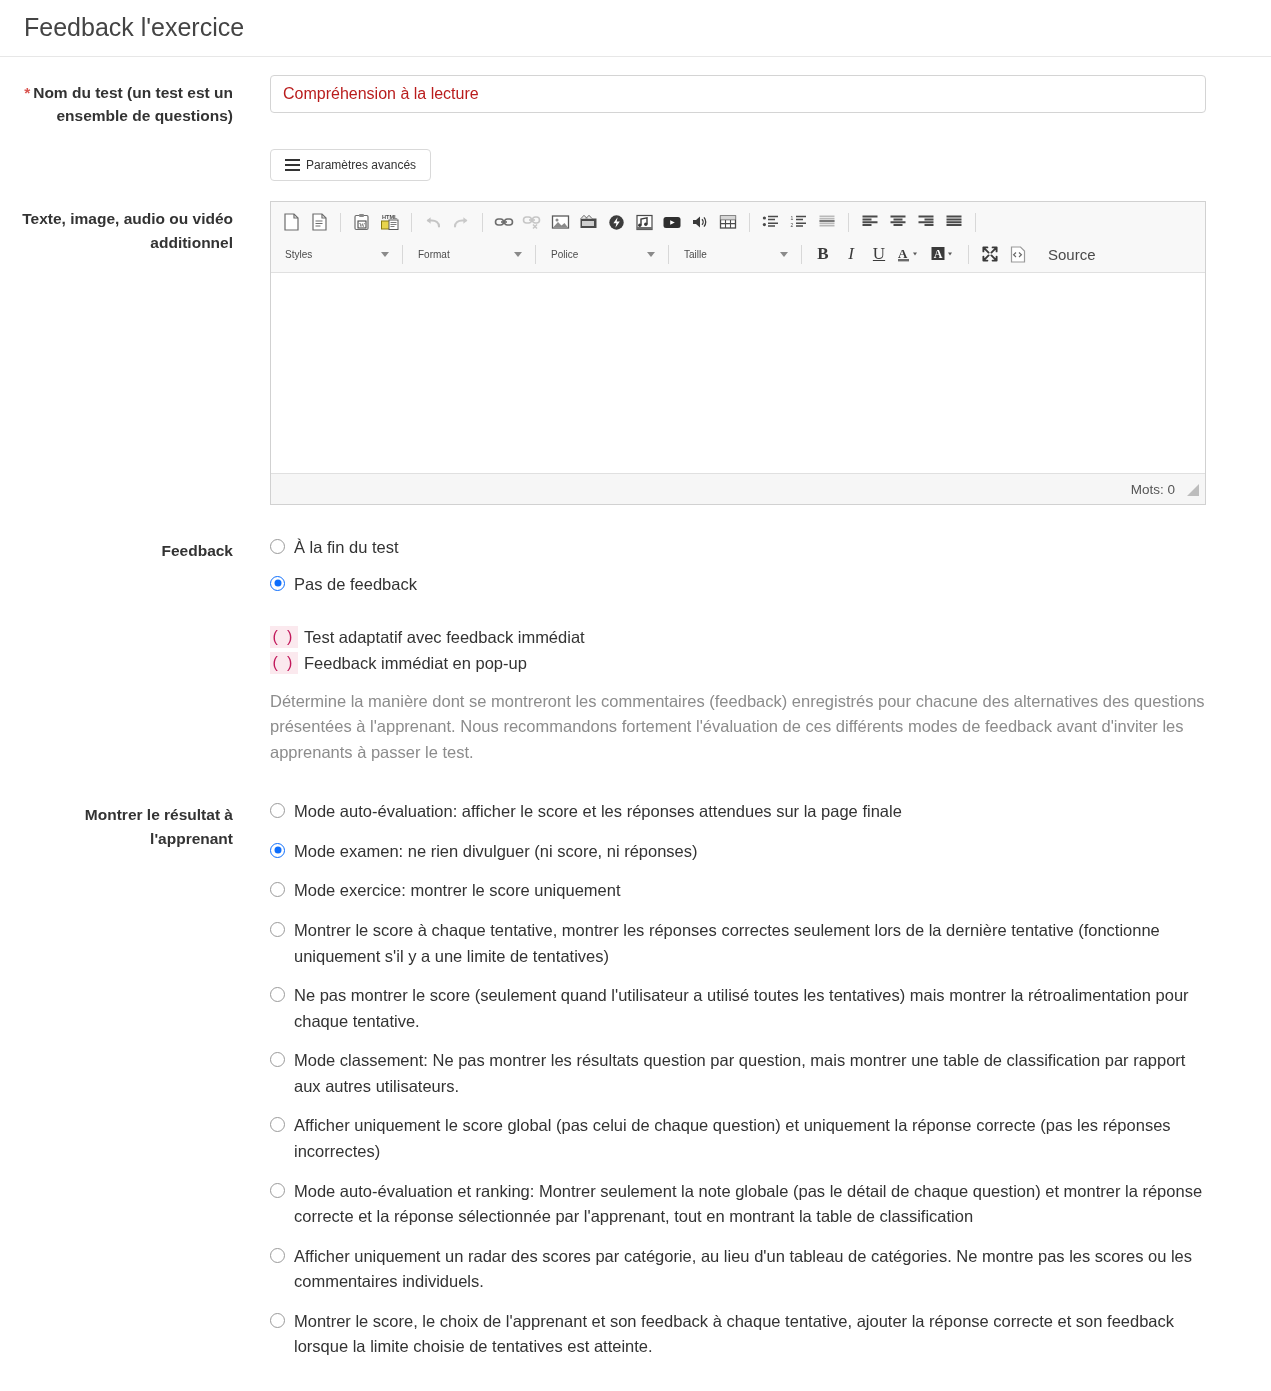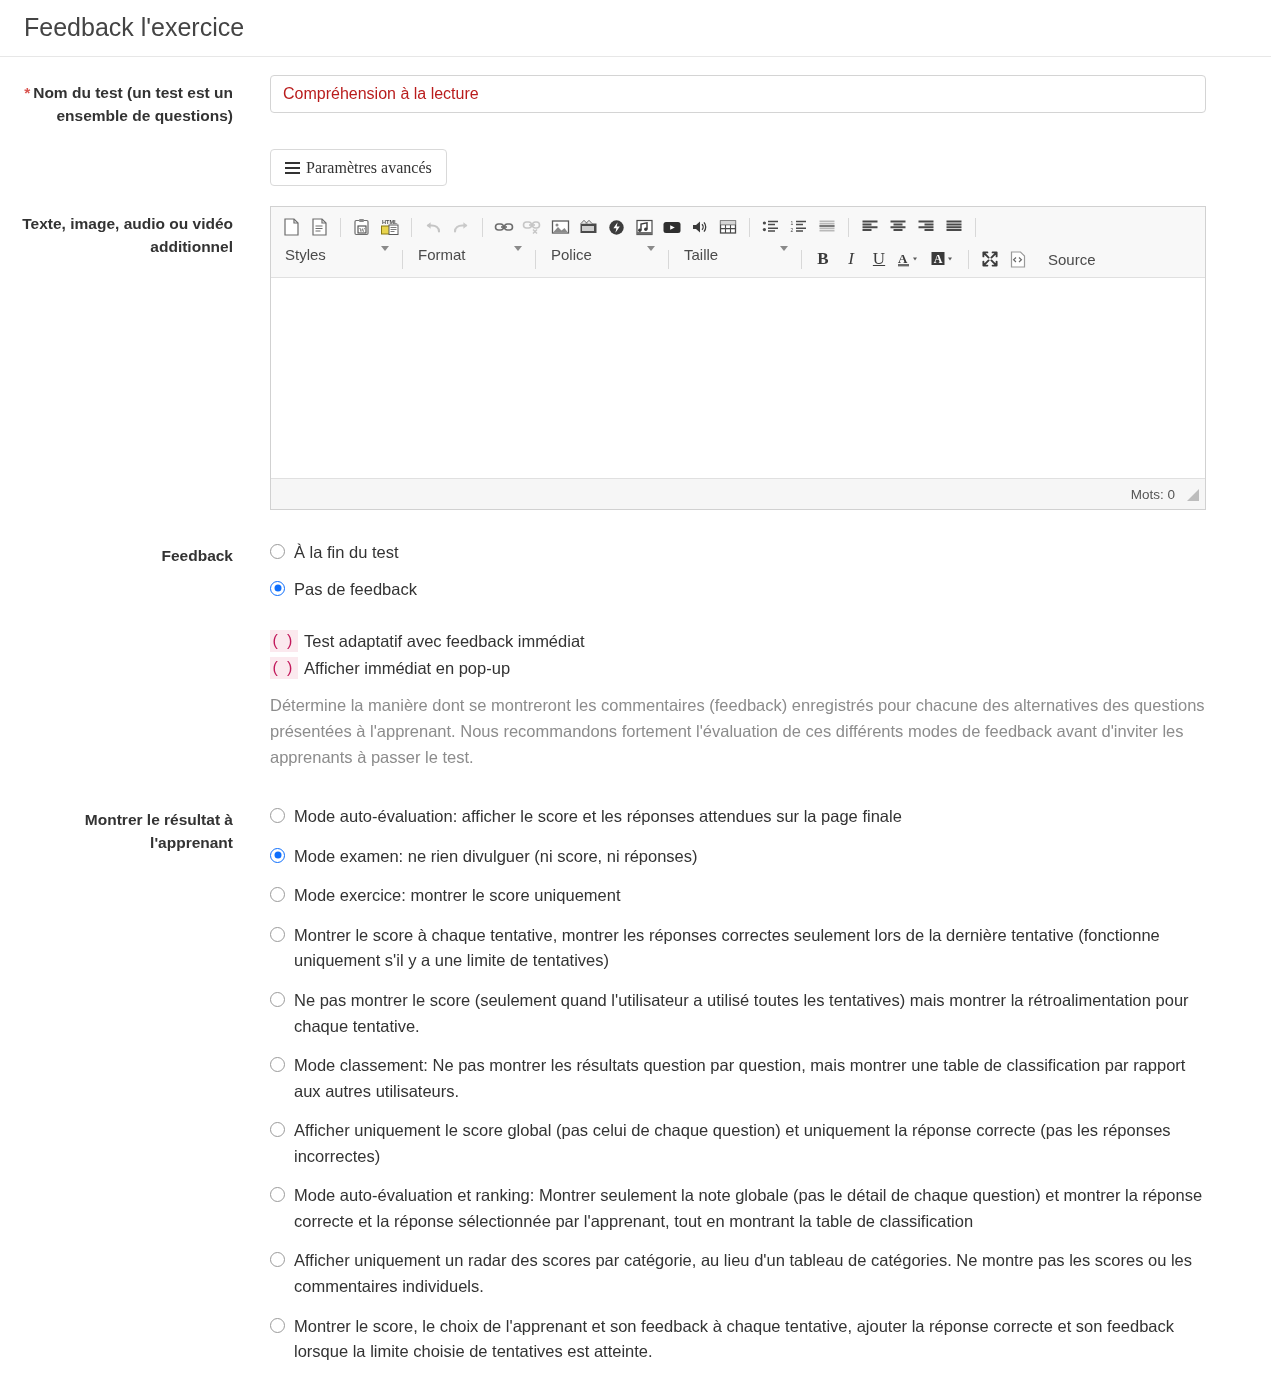--- a/index.html
+++ b/index.html
@@ -71,22 +71,22 @@
     border: 1px solid #d4d4d4;
     border-radius: 4px;
     outline: none;
   }
 
   
   .adv-btn {
     display: inline-flex;
     align-items: center;
     gap: 6px;
-    font-family: Liberation Serif, serif;
-    font-size: 16px;
+    font-family: Liberation Sans, sans-serif;
+    font-size: 12px;
     color: #333333;
     background: #ffffff;
     border: 1px solid #d9d9d9;
     border-radius: 4px;
     padding: 8px 14px;
     cursor: pointer;
     line-height: 1.2;
   }
   .hamburger-ico {
     display: inline-block;
@@ -136,23 +136,24 @@
   .tb-btn svg { display: block; }
   .tb-sep {
     width: 1px;
     height: 19px;
     background: #d8d8d8;
     margin: 0 7px;
     flex: 0 0 auto;
   }
   .tb-combo {
     display: inline-flex;
+    align-items: center;
     justify-content: space-between;
     height: 26px;
-    font-size: 15px;
+    font-size: 10px;
     color: #4b4b4b;
     cursor: pointer;
     padding: 0 6px 0 8px;
     flex: 0 0 auto;
   }
   .tb-combo .caret {
     width: 0; height: 0;
     border-left: 4px solid transparent;
     border-right: 4px solid transparent;
     border-top: 5px solid #8a8a8a;
@@ -557,21 +558,21 @@
 
       <div class="feedback-gap"></div>
 
       <label class="radio-item compact">
         <span class="radio-broken">( )</span>
         <span class="radio-text">Test adaptatif avec feedback immédiat</span>
       </label>
 
       <label class="radio-item compact">
         <span class="radio-broken">( )</span>
-        <span class="radio-text">Afficher immédiat en pop-up</span>
+        <span class="radio-text">Feedback immédiat en pop-up</span>
       </label>
 
       <div class="help-text">Détermine la manière dont se montreront les commentaires (feedback) enregistrés pour chacune des alternatives des questions présentées à l'apprenant. Nous recommandons fortement l'évaluation de ces différents modes de feedback avant d'inviter les apprenants à passer le test.</div>
     </div>
   </div>
 </div>
 
 <div class="form-row" style="padding-top:32px;">
   <div class="form-label">Montrer le résultat à l'apprenant</div>
   <div class="form-control-col">

